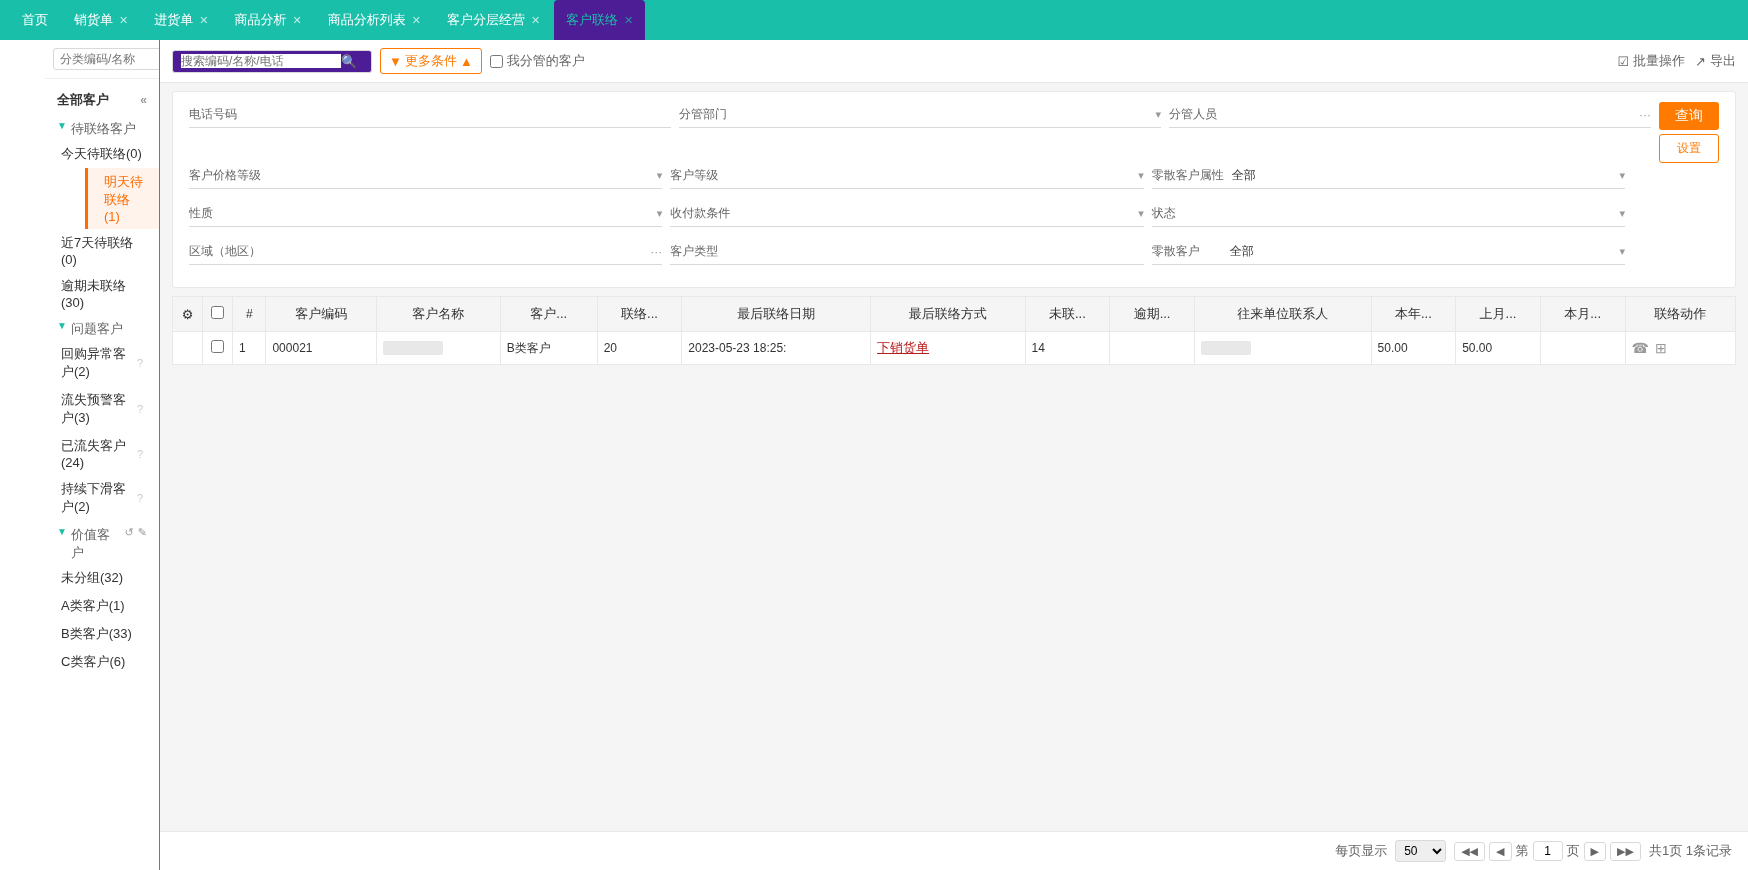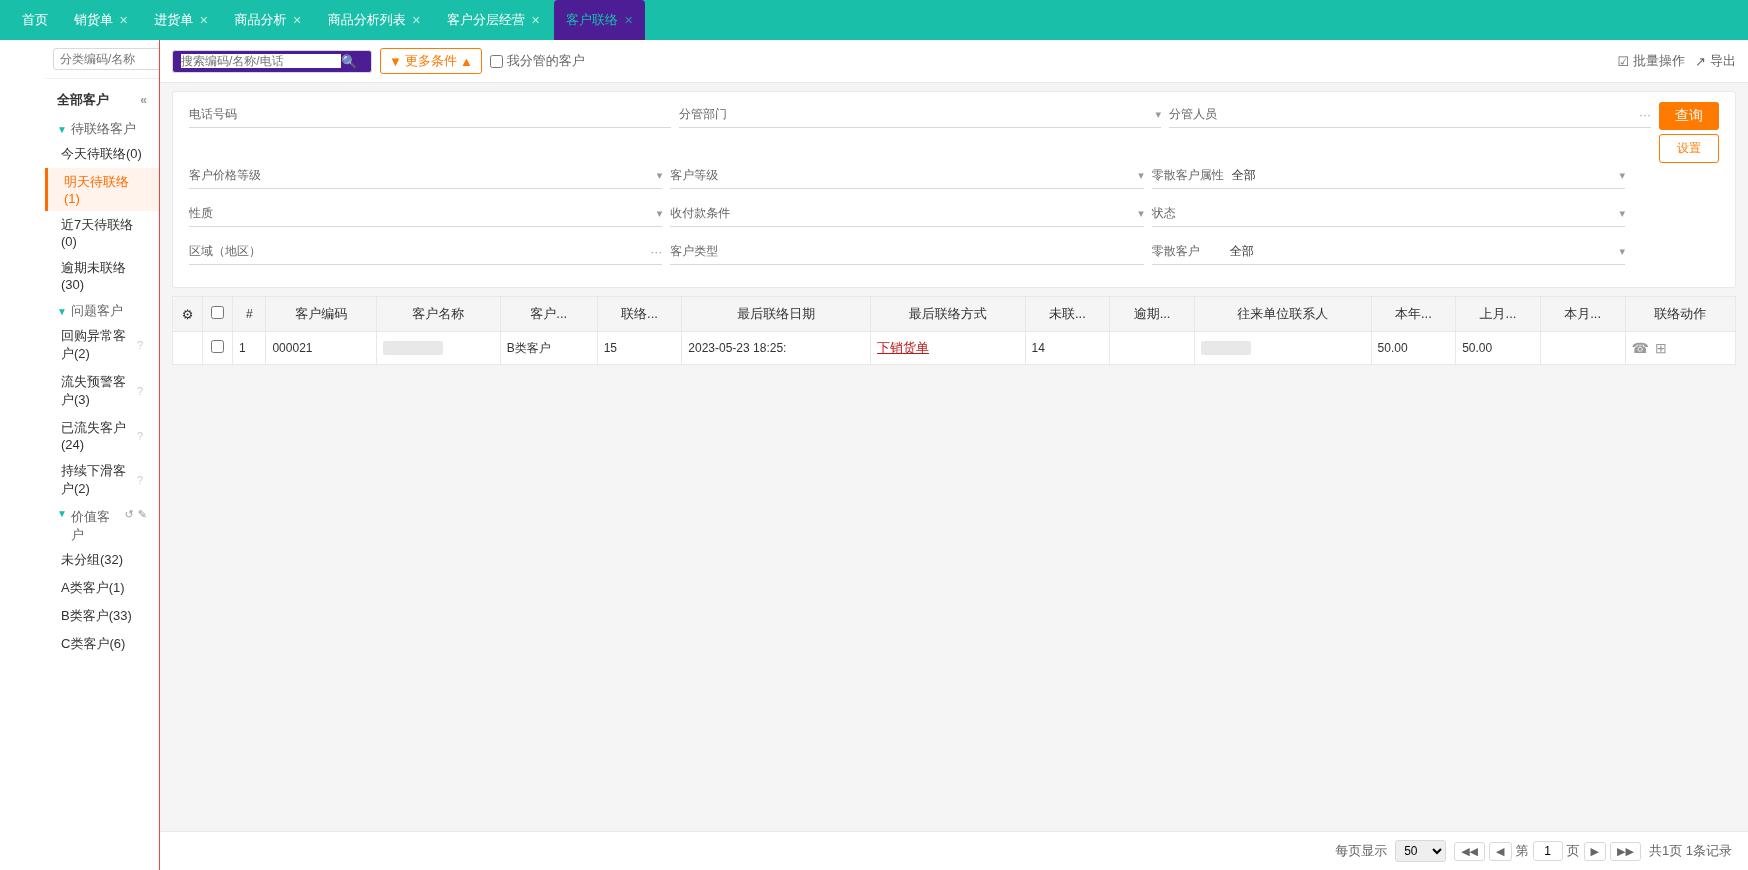--- a/index.html
+++ b/index.html
@@ -36,29 +36,29 @@
 
     .sidebar-section { padding: 6px 0; }
     .sidebar-all {
       display: flex; align-items: center; padding: 6px 12px;
       font-weight: bold; color: #333; cursor: pointer; justify-content: space-between;
     }
     .sidebar-all .collapse-icon { color: #999; font-size: 12px; }
 
     .sidebar-group-title {
       padding: 5px 12px 2px; color: #666; font-size: 12px;
-      display: flex; align-items: center; gap: 4px;
+      display: flex; align-items: flex-start; gap: 4px;
     }
     .sidebar-group-title::before { content: '▼'; font-size: 10px; color: #1abfaa; }
 
     .sidebar-item {
       padding: 5px 16px; cursor: pointer; color: #333; font-size: 12px;
       display: flex; align-items: center; justify-content: space-between;
     }
-    .sidebar-item.active { background: #fff3ec; color: #ff6b00; border-left: 3px solid #ff6b00; }
+    .sidebar-item.active { background: #fff3ec; color: #ff6b00; border-left: 3px solid #ff6b00; margin-left: 40px; }
     .sidebar-item .help-icon { color: #ccc; font-size: 11px; }
 
     
     .content-area { flex: 1; display: flex; flex-direction: column; overflow: hidden; }
 
     
     .toolbar {
       background: #fff; padding: 8px 12px; display: flex; align-items: center;
       gap: 8px; border-bottom: 1px solid #e8e8e8; flex-shrink: 0;
     }
@@ -437,21 +437,21 @@
             <td></td>
             <td class="col-checkbox">
               <input type="checkbox" style="">
             </td>
             <td>1</td>
             <td>000021</td>
             <td>
               <span class="blurred-text" style="width:60px;height:14px;">&nbsp;&nbsp;&nbsp;&nbsp;&nbsp;&nbsp;&nbsp;&nbsp;</span>
             </td>
             <td>B类客户</td>
-            <td>15</td>
+            <td>20</td>
             <td>2023-05-23 18:25:</td>
             <td>
               <span class="link-text">下销货单</span>
             </td>
             <td>14</td>
             <td></td>
             <td>
               <span class="blurred-text" style="width:50px;height:14px;">&nbsp;&nbsp;&nbsp;&nbsp;&nbsp;&nbsp;</span>
             </td>
             <td>50.00</td>

